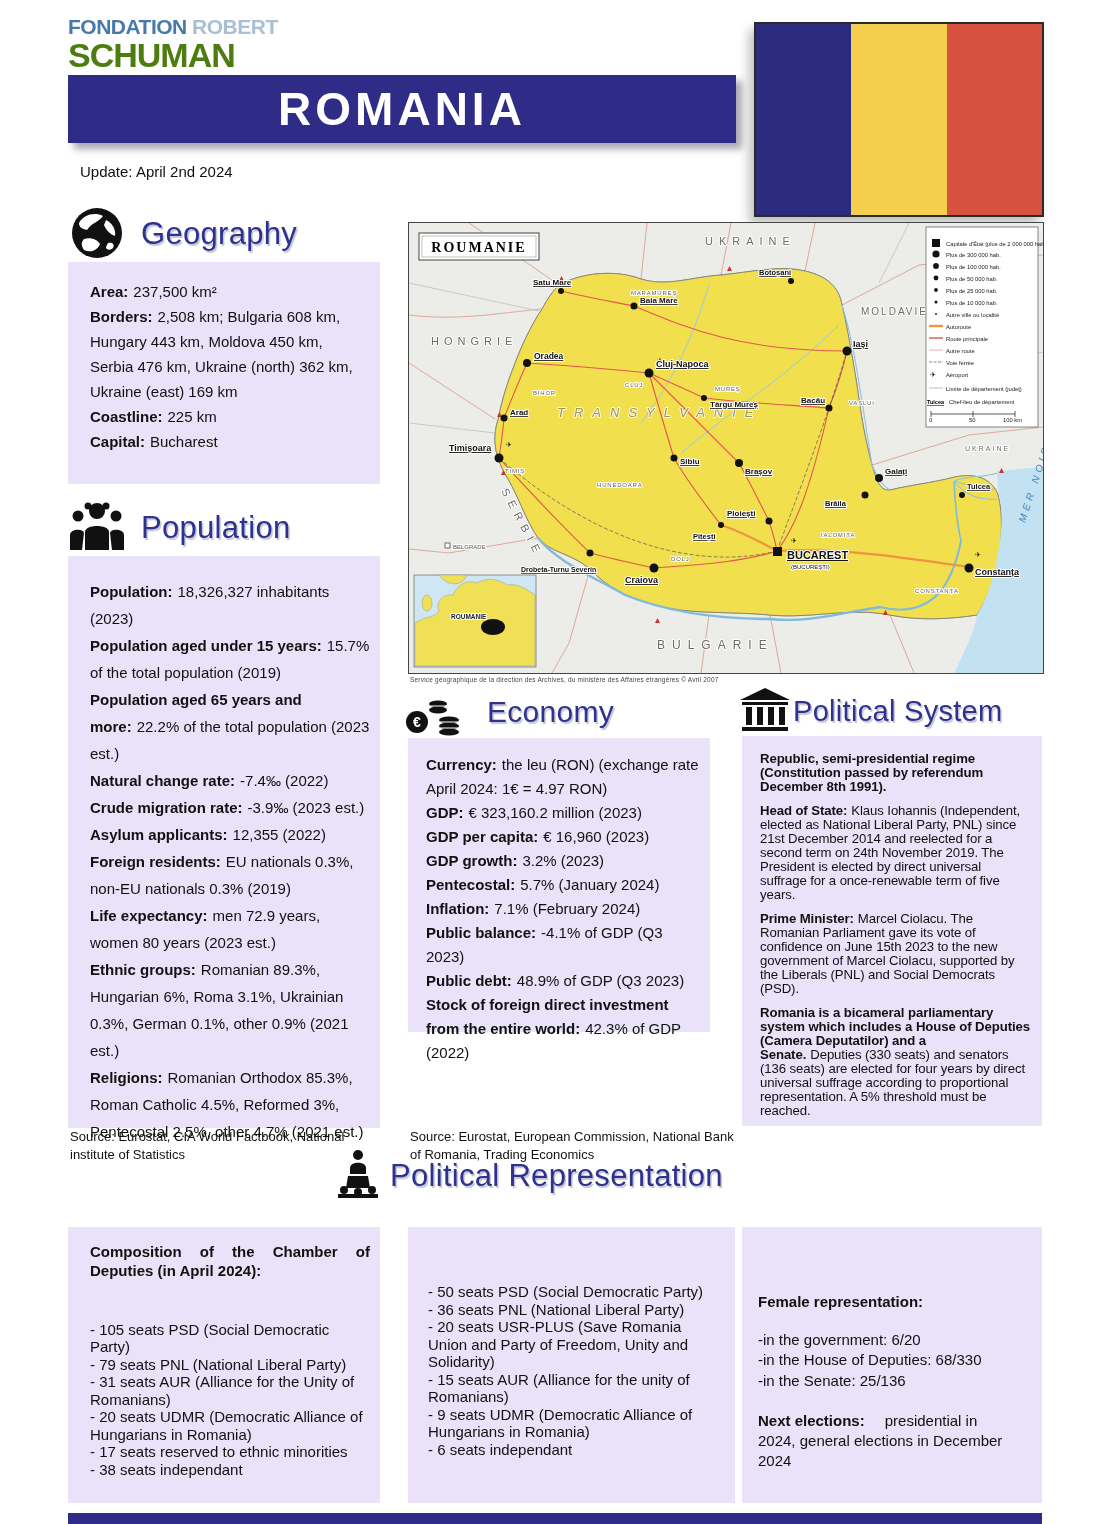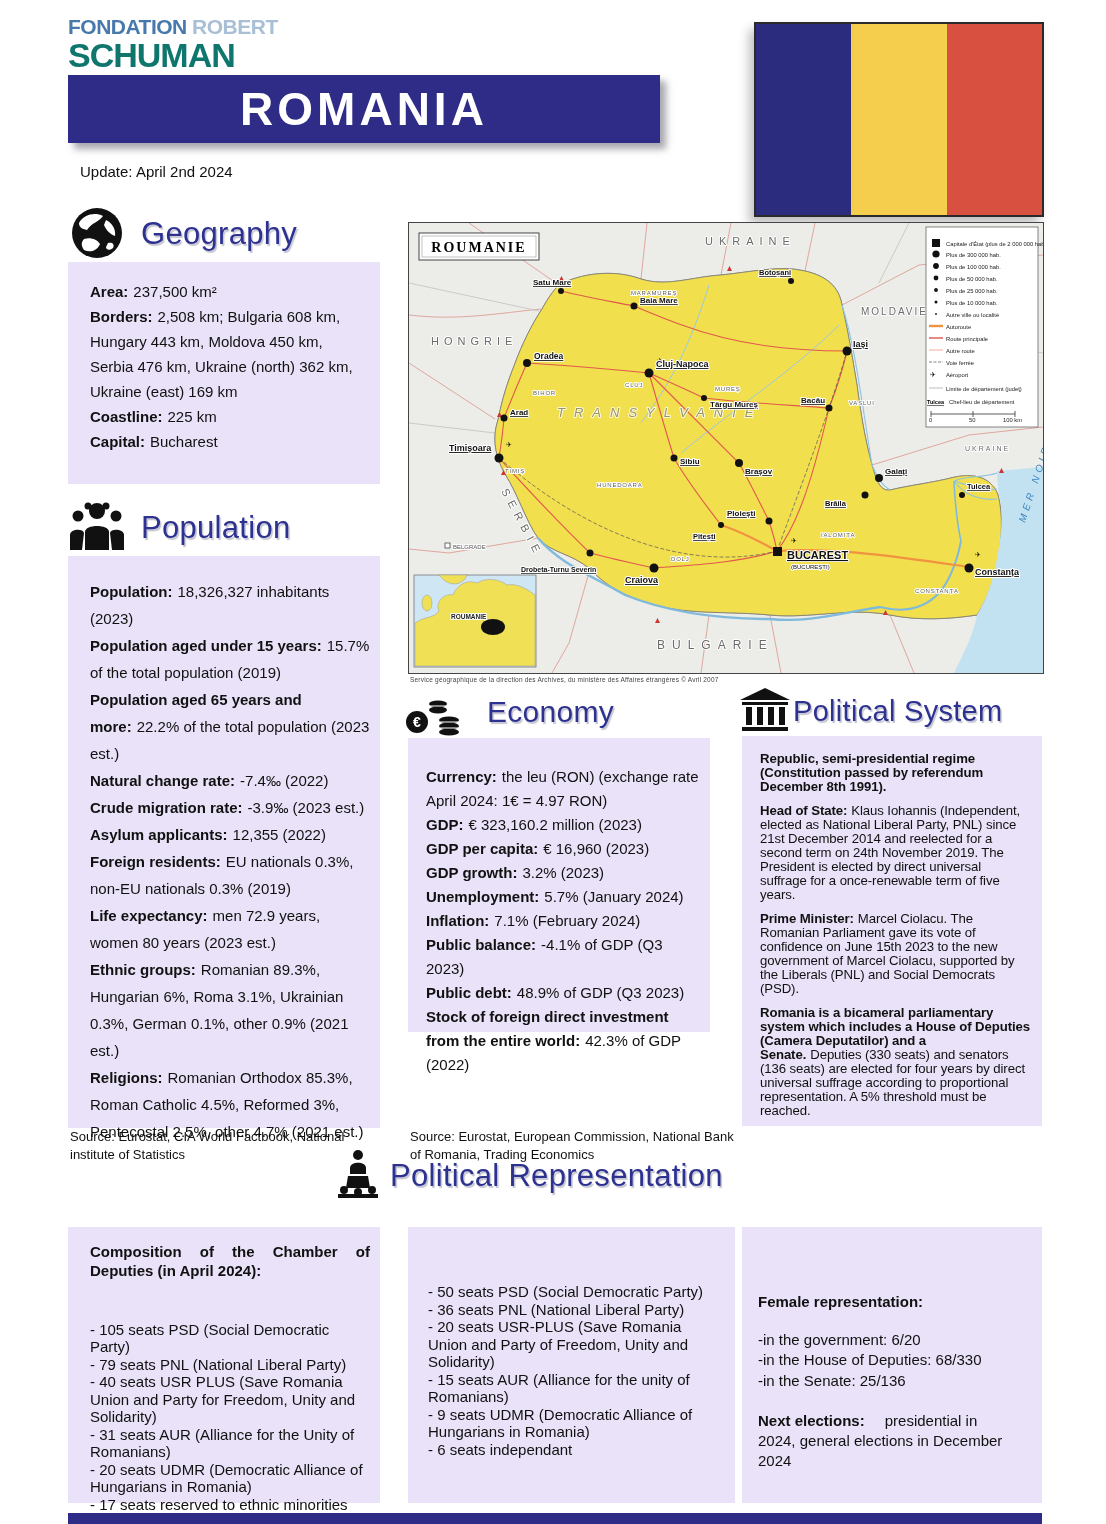--- a/index.html
+++ b/index.html
@@ -3,39 +3,39 @@
 <meta charset="utf-8">
 <style>
   html,body{margin:0;padding:0;background:#fff;}
   #page{position:relative;width:1106px;height:1524px;background:#fff;overflow:hidden;
         font-family:"Liberation Sans",sans-serif;color:#111;}
   .abs{position:absolute;}
   
   .logo{left:68px;top:16px;line-height:1;}
   .logo .l1{font-size:21px;font-weight:bold;letter-spacing:-0.5px;}
   .logo .l1 .a{color:#4879AC;} .logo .l1 .b{color:#A9BFD6;}
-  .logo .l2{font-size:34px;font-weight:bold;color:#0f766e;letter-spacing:-1px;margin-top:1px;}
-  .banner{left:68px;top:75px;width:592px;height:68px;background:#2F2C87;
+  .logo .l2{font-size:34px;font-weight:bold;color:#4d7c0f;letter-spacing:-1px;margin-top:1px;}
+  .banner{left:68px;top:75px;width:668px;height:68px;background:#2F2C87;
           box-shadow:6px 6px 7px rgba(120,120,130,.65);display:flex;align-items:center;justify-content:center;}
   .banner span{color:#fff;font-weight:bold;font-size:46px;letter-spacing:4px;}
   .flag{left:754px;top:22px;width:286px;height:191px;display:flex;border:2px solid #2a2a2a;
         box-shadow:-5px 7px 10px rgba(0,0,0,.25);}
   .flag div{flex:1;}
   .update{left:80px;top:163px;font-size:15px;}
   
   .sec-head{color:#2D3190;font-weight:normal;font-size:31px;letter-spacing:.3px;
             text-shadow:1.5px 1.5px 1px rgba(125,125,150,.45);white-space:nowrap;}
   .icon{color:#111;}
   
   .panel{position:absolute;background:#E9E2F8;box-sizing:border-box;}
   .row{display:block;}
   .row b{margin-right:5px;}
   .p-geo{left:68px;top:262px;width:312px;height:222px;padding:17px 12px 0 22px;font-size:15px;line-height:1.67;}
   .p-pop{left:68px;top:556px;width:312px;height:572px;padding:22px 10px 0 22px;font-size:15px;line-height:1.8;}
-  .p-eco{left:408px;top:738px;width:302px;height:294px;padding:27px 10px 0 18px;font-size:15px;line-height:1.6;}
+  .p-eco{left:408px;top:738px;width:302px;height:294px;padding:15px 10px 0 18px;font-size:15px;line-height:1.6;}
   .p-pol{left:742px;top:736px;width:300px;height:390px;padding:16px 12px 0 18px;font-size:13.2px;line-height:1.06;letter-spacing:-.1px;}
   .p-pol p{margin:0 0 10px 0;}
   .p-pol b{margin-right:4px;}
   .src{font-size:13px;line-height:1.35;}
   
   .p-cham{left:68px;top:1227px;width:312px;height:276px;padding:16px 10px 0 22px;}
   .p-sen {left:408px;top:1227px;width:327px;height:276px;padding:16px 14px 0 20px;}
   .p-fem {left:742px;top:1227px;width:300px;height:276px;padding:66px 29px 0 16px;}
   .ptitle{font-size:15px;font-weight:bold;line-height:1.25;}
   .just{text-align:justify;}
@@ -360,21 +360,21 @@
         <line x1="35" y1="24" x2="53" y2="24"></line>
         <line x1="35" y1="30" x2="53" y2="30"></line>
     </g>
   </svg>
   <div class="abs sec-head" style="left:487px;top:695px;font-size:30px">Economy</div>
   <div class="panel p-eco">
     <div class="row"><b>Currency:</b><span>the leu (RON) (exchange rate April 2024: 1€ = 4.97 RON)</span></div>
     <div class="row"><b>GDP:</b><span>€ 323,160.2 million (2023)</span></div>
     <div class="row"><b>GDP per capita:</b><span>€ 16,960 (2023)</span></div>
     <div class="row"><b>GDP growth:</b><span>3.2% (2023)</span></div>
-    <div class="row"><b>Unemployment:</b><span>5.7% (January 2024)</span></div>
+    <div class="row"><b>Pentecostal:</b><span>5.7% (January 2024)</span></div>
     <div class="row"><b>Inflation:</b><span>7.1% (February 2024)</span></div>
     <div class="row"><b>Public balance:</b><span>-4.1% of GDP (Q3 2023)</span></div>
     <div class="row"><b>Public debt:</b><span>48.9% of GDP (Q3 2023)</span></div>
     <div class="row"><b>Stock of foreign direct investment from the entire world:</b><span>42.3% of GDP (2022)</span></div>
   </div>
 
   <svg class="abs icon" style="left:740px;top:688px" width="50" height="46" viewBox="0 0 50 46">
     <path d="M25,0 L50,12 L0,12 Z" fill="#111"></path>
     <rect x="2" y="14" width="46" height="3" fill="#111"></rect>
     <rect x="6" y="19" width="6" height="18" fill="#111"></rect>
@@ -403,21 +403,20 @@
       <circle cx="36" cy="40" r="4" fill="#111"></circle>
     <rect x="2" y="44" width="40" height="4" fill="#111"></rect>
   </svg>
   <div class="abs sec-head" style="left:390px;top:1158px">Political Representation</div>
 
   <div class="panel p-cham">
     <div class="ptitle just">Composition of the Chamber of Deputies (in April 2024):</div>
     <div class="plist">
       <div>- 105 seats PSD (Social Democratic Party)</div>
       <div>- 79 seats PNL (National Liberal Party)</div>
-      <div>- 40 seats USR PLUS (Save Romania Union and Party for Freedom, Unity and Solidarity)</div>
       <div>- 31 seats AUR (Alliance for the Unity of Romanians)</div>
       <div>- 20 seats UDMR (Democratic Alliance of Hungarians in Romania)</div>
       <div>- 17 seats reserved to ethnic minorities</div>
       <div>- 38 seats independant</div>
     </div>
   </div>
 
   <div class="panel p-sen">
     <div class="plist">
       <div>- 50 seats PSD (Social Democratic Party)</div>

